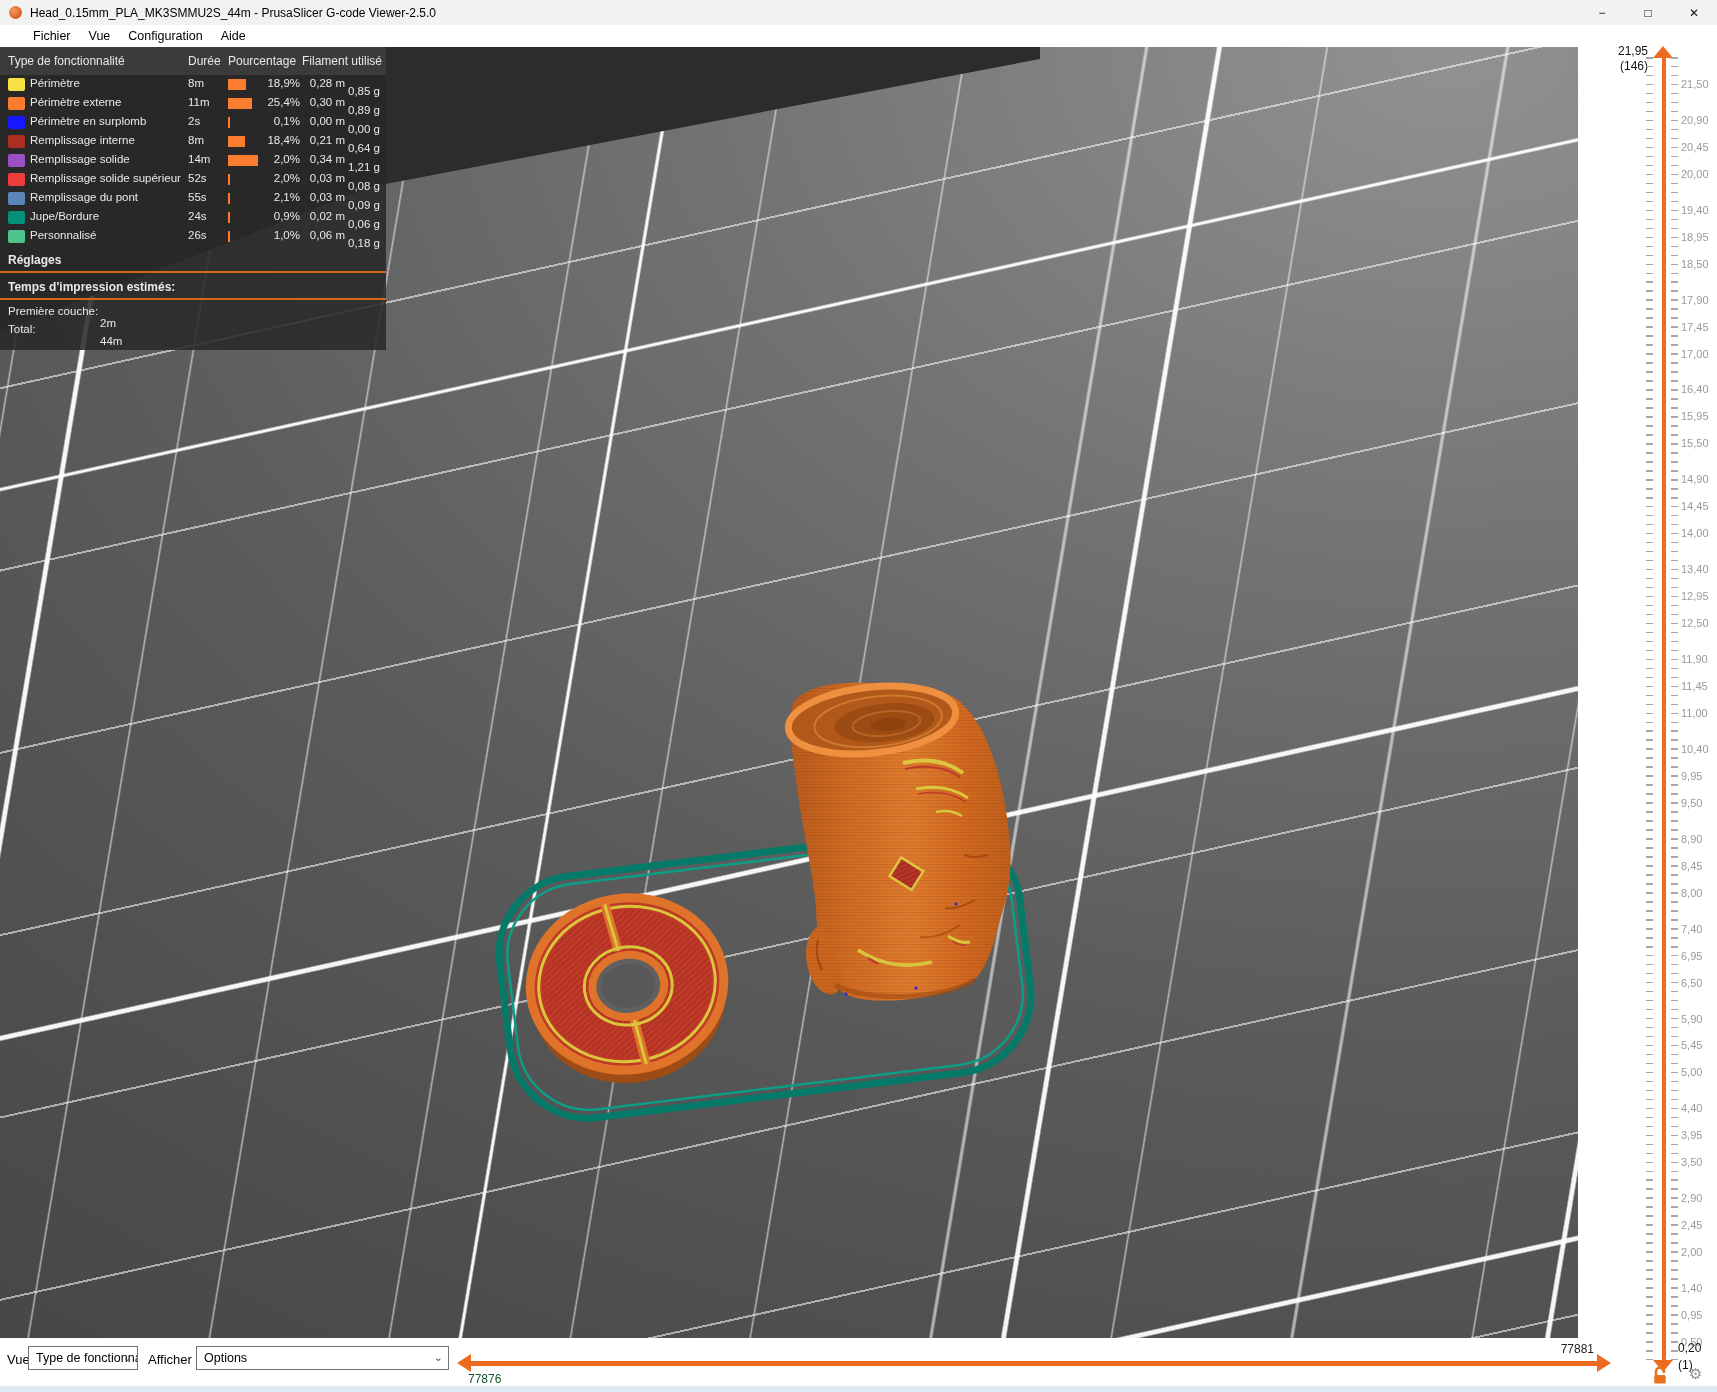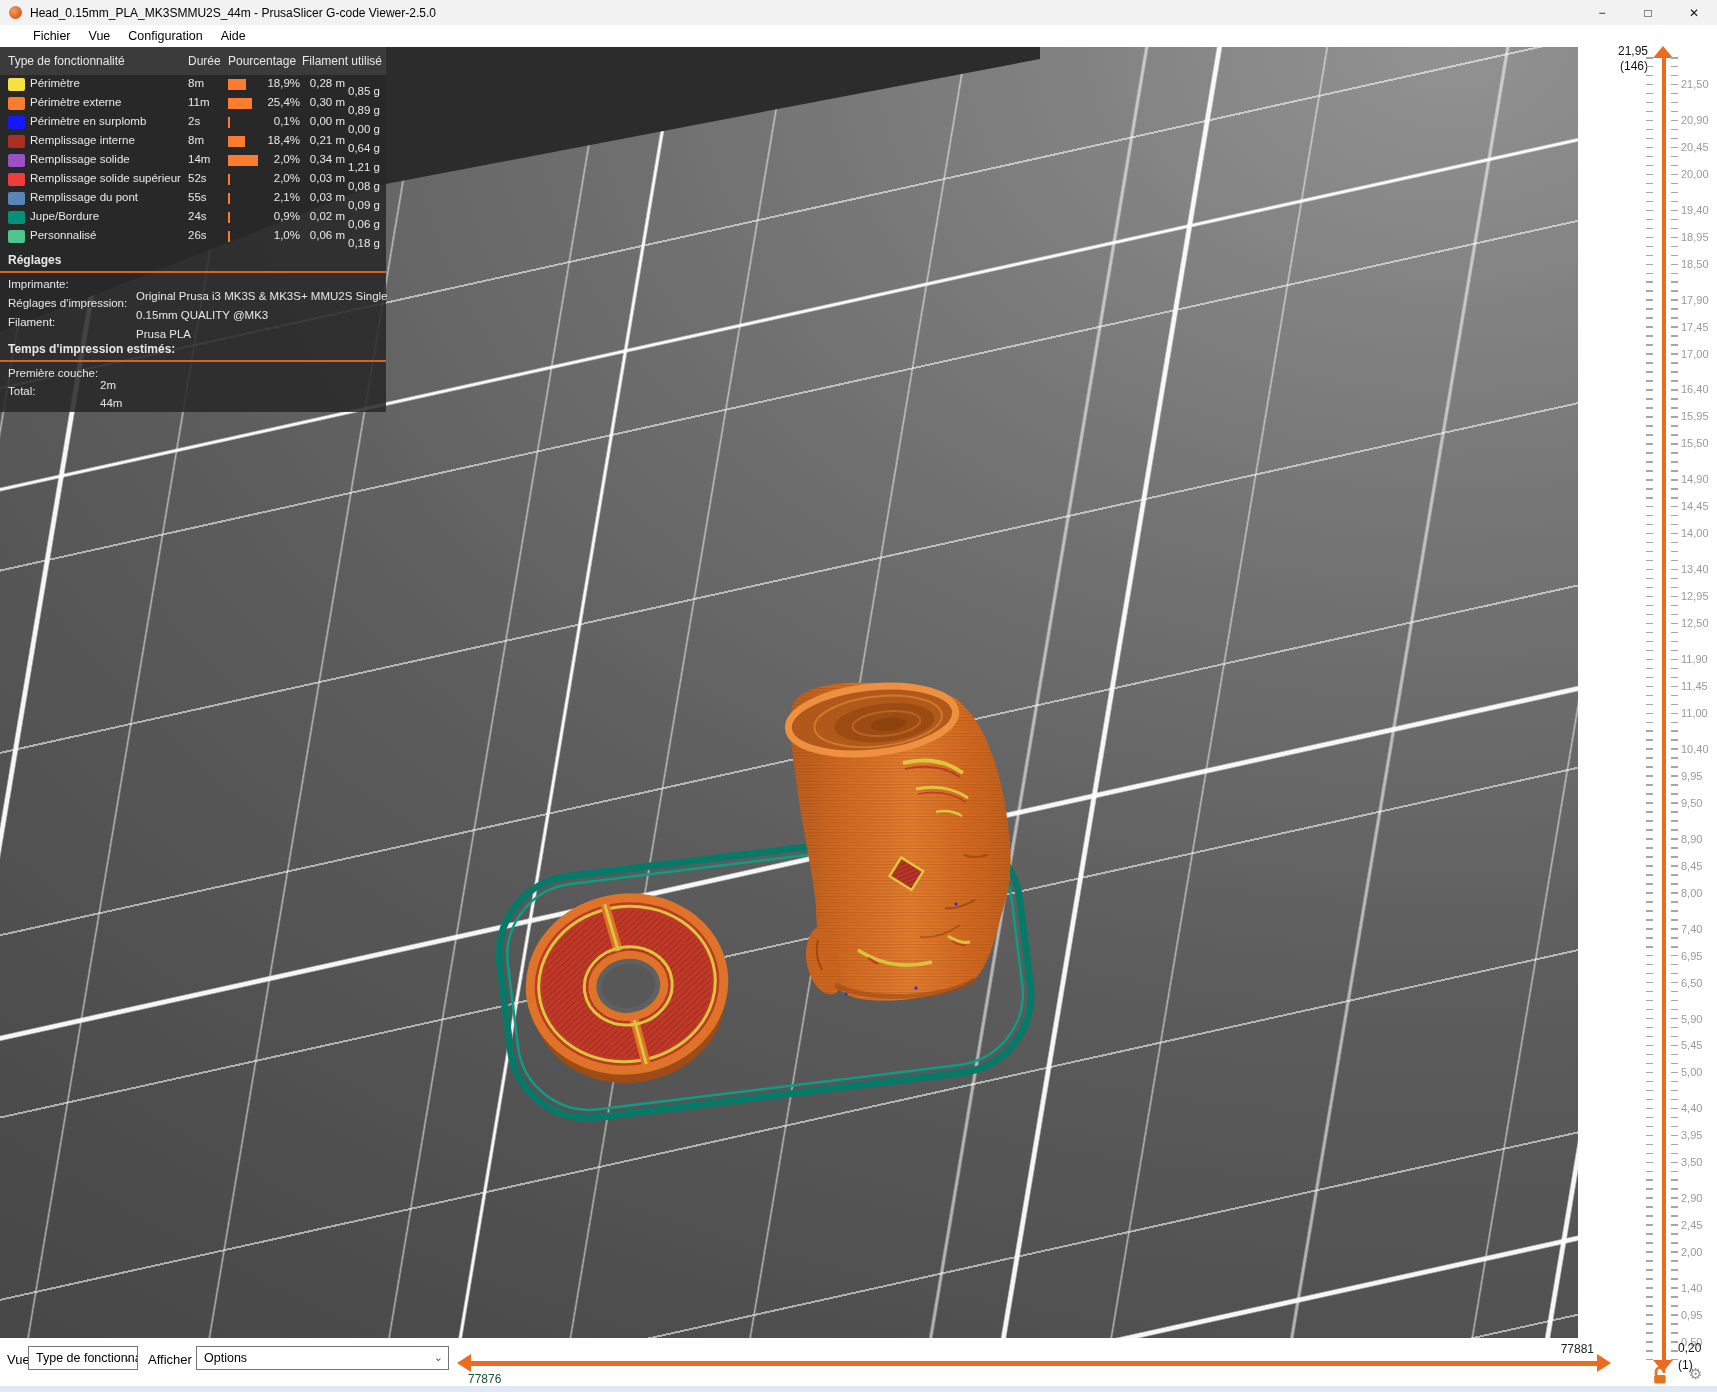--- a/index.html
+++ b/index.html
@@ -291,25 +291,20 @@
           <div class="c-label">Personnalisé</div>
           <div class="c-dur">26s</div>
           <div class="c-bar" style="width: 2px;"></div>
           <div class="c-pct">1,0%</div>
           <div class="c-m">0,06 m</div>
           <div class="c-g">0,18 g</div>
         </div>
       </div>
     <div class="lsection">Réglages</div>
     <hr class="ldivider">
-    <div id="settingsRows">
-        <div class="lsetrow"><div style="display: inline;">Imprimante:</div><div class="val">Original Prusa i3 MK3S &amp; MK3S+ MMU2S Single</div></div>
-        <div class="lsetrow"><div style="display: inline;">Réglages d'impression:</div><div class="val">0.15mm QUALITY @MK3</div></div>
-        <div class="lsetrow"><div style="display: inline;">Filament:</div><div class="val">Prusa PLA</div></div>
-      </div>
     <div class="lsection">Temps d'impression estimés:</div>
     <hr class="ldivider">
     <div id="timesRows">
         <div class="ltimerow"><div style="display: inline;">Première couche:</div><div class="val">2m</div></div>
         <div class="ltimerow"><div style="display: inline;">Total:</div><div class="val">44m</div></div>
       </div>
   </div>
 </div>
 
 <div class="rightcol">

